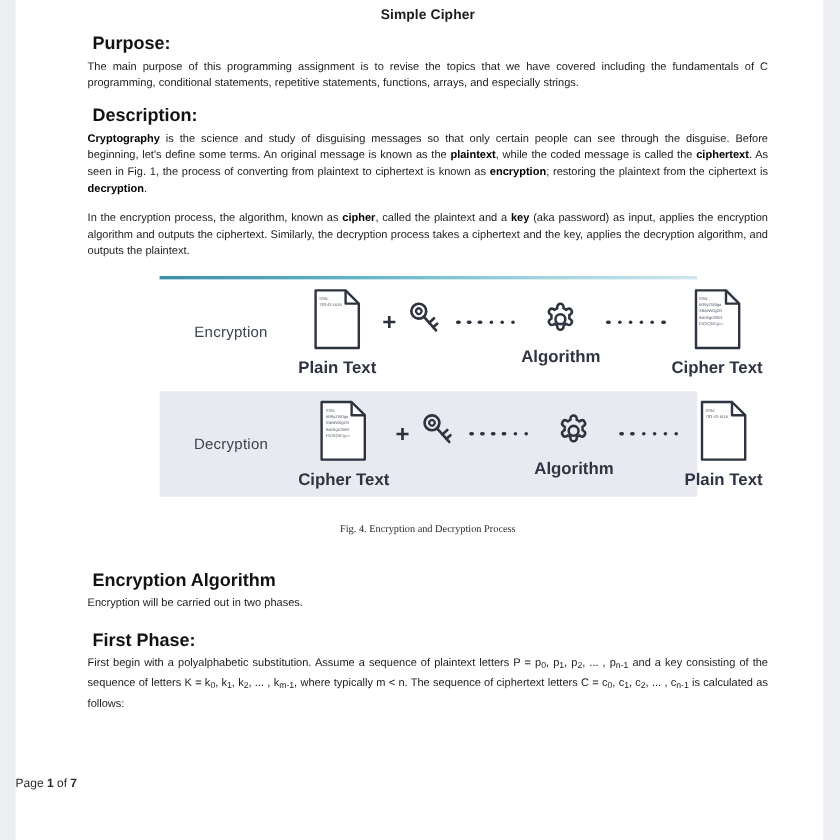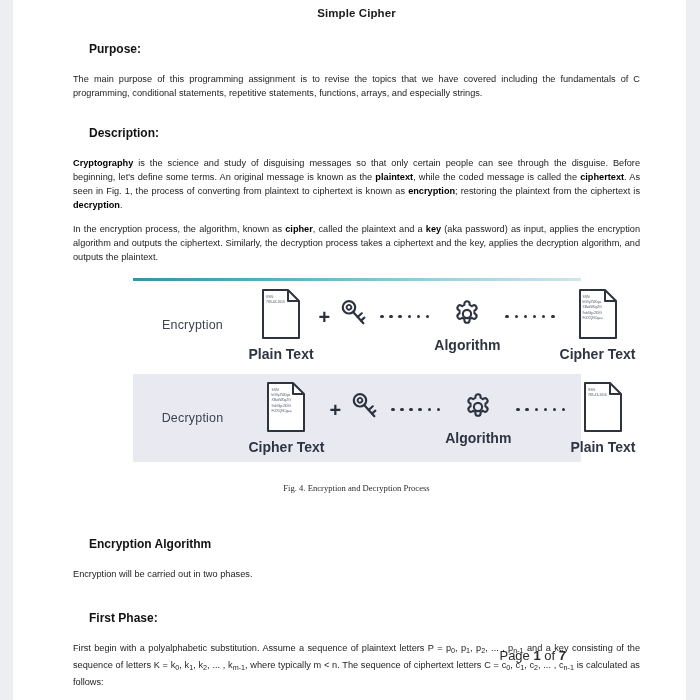--- a/index.html
+++ b/index.html
@@ -33,24 +33,24 @@
   .doc-title {
     text-align: center;
     font-size: 11.5px;
     font-weight: bold;
     color: #1b1b1b;
     margin-top: 7px;
     letter-spacing: 0.1px;
   }
 
   h2.sec {
-    font-size: 12px;
+    font-size: 15px;
     font-weight: bold;
     color: #121212;
-    margin: 16px;
+    margin: 4px;
     padding: 0;
     line-height: 14px;
   }
   .sec-gap { height: 9px; }
   .sec-gap-sm { height: 7px; }
 
   p.body {
     font-size: 9.2px;
     line-height: 14.3px;
     color: #1c1c1c;
@@ -173,22 +173,22 @@
     font-size: 8.6px;
     color: #2b2b2b;
     margin-top: 21px;
   }
 
   .footer {
     position: absolute;
     left: 0;
     top: 648px;
     width: 553px;
-    text-align: right;
-    font-size: 13px;
+    text-align: left;
+    font-size: 10px;
     color: #2a2a2a;
   }
   .footer b { font-weight: bold; }
 </style>
 </head>
 <body>
 
 <div class="page">
   <div class="page-inner">
 

